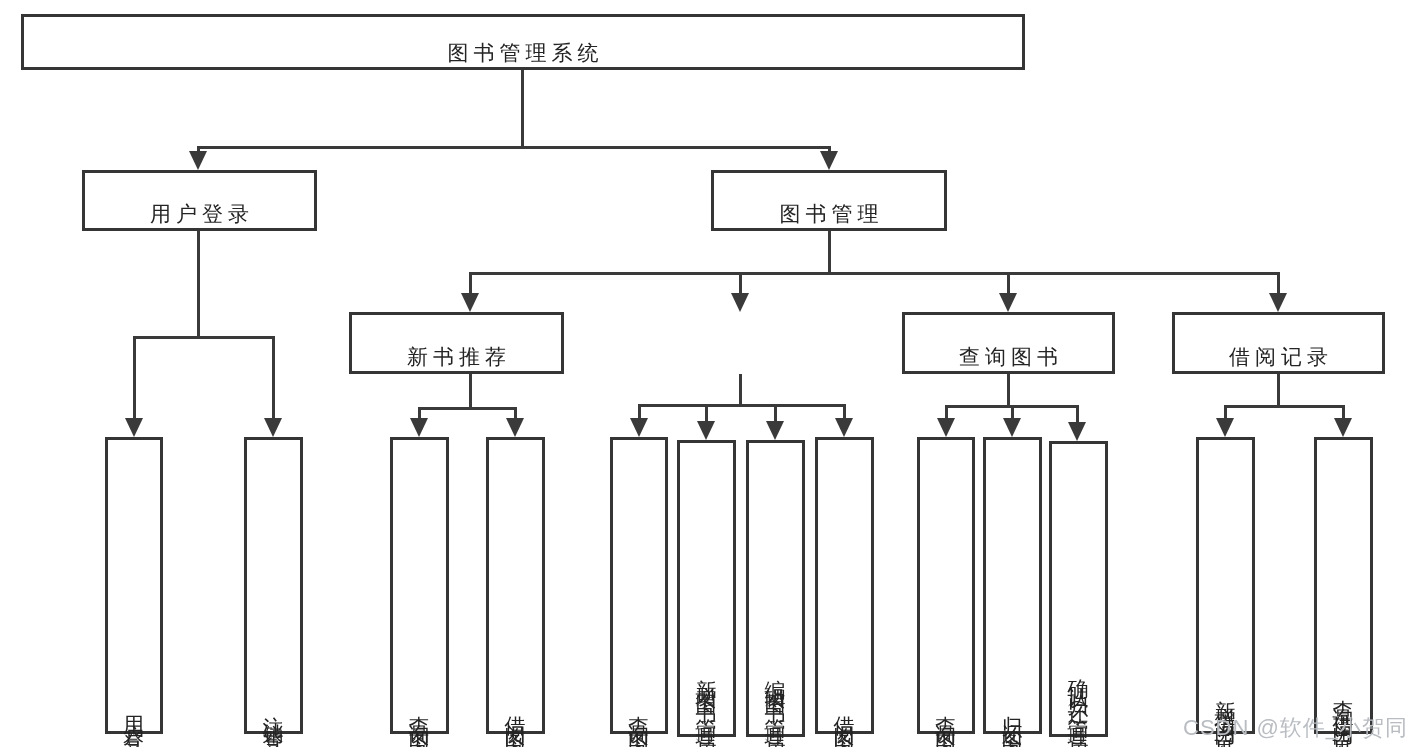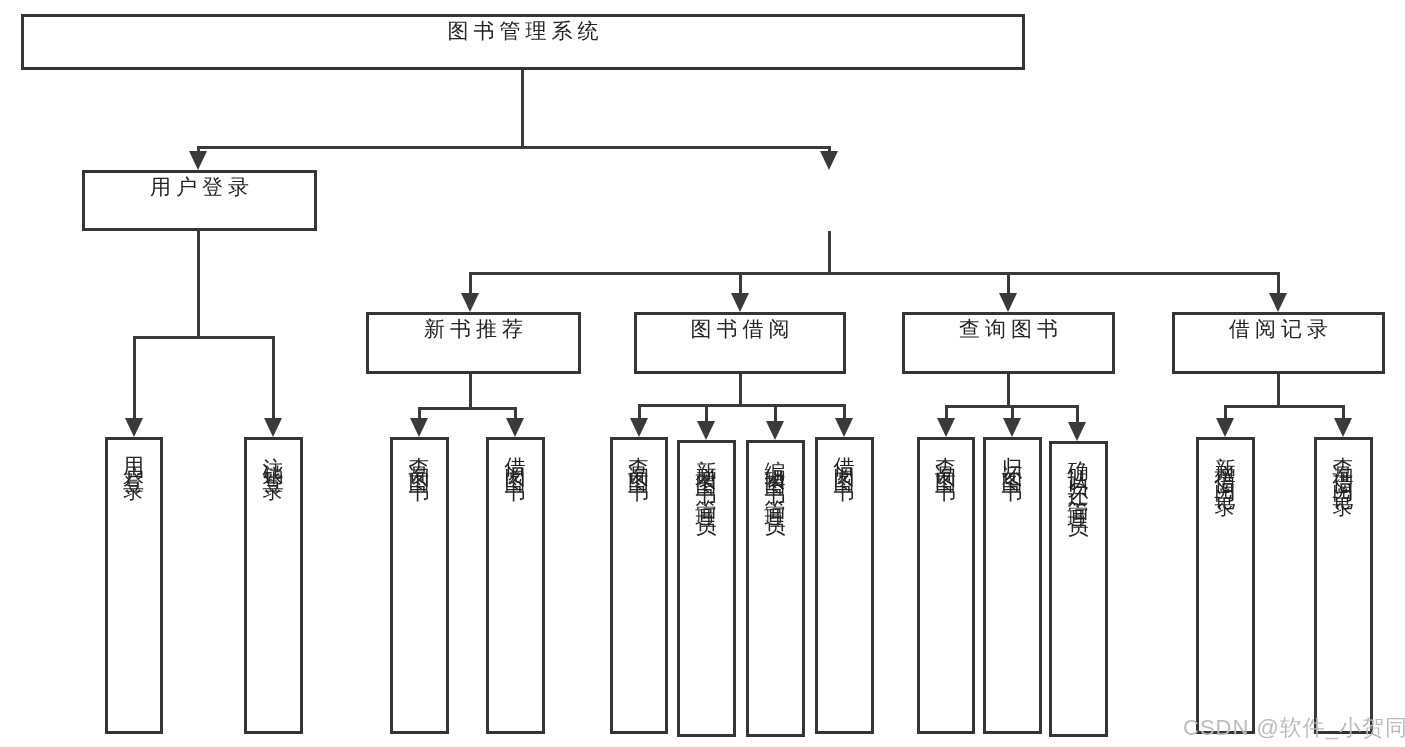--- a/index.html
+++ b/index.html
@@ -9,21 +9,21 @@
     background:#ffffff;
     font-family:"Liberation Sans","DejaVu Sans",sans-serif;
     overflow:hidden;
   }
   .box{
     position:absolute;
     border:3px solid #353535;
     background:#ffffff;
     box-sizing:border-box;
     display:flex;
-    align-items:flex-start;
+    align-items:flex-end;
     justify-content:center;
     color:#242424;
   }
   .box.h span{
     font-size:21px;
     letter-spacing:5px;
     text-indent:5px;
     white-space:nowrap;
   }
   .box.v span{
@@ -65,44 +65,44 @@
   <div class="vline" style="left:521px;top:70px;height:77px;"></div>
   <div class="hline" style="left:197px;top:146px;width:634px;"></div>
   <div class="vline" style="left:197px;top:146px;height:7px;"></div>
   <div class="arr" style="left:189px;top:151px;"></div>
   <div class="vline" style="left:828px;top:146px;height:7px;"></div>
   <div class="arr" style="left:820px;top:151px;"></div>
 
   <div class="box h" style="left:82px;top:170px;width:235px;height:61px;">
     <span>用户登录</span>
   </div>
+  <div class="box h" style="left:711px;top:170px;width:236px;height:61px;">
+    <span>图书管理</span>
+  </div>
 
   <div class="vline" style="left:197px;top:231px;height:105px;"></div>
   <div class="hline" style="left:133px;top:336px;width:142px;"></div>
   <div class="vline" style="left:133px;top:336px;height:84px;"></div>
   <div class="arr" style="left:125px;top:418px;"></div>
   <div class="vline" style="left:272px;top:336px;height:84px;"></div>
   <div class="arr" style="left:264px;top:418px;"></div>
 
   <div class="vline" style="left:828px;top:231px;height:41px;"></div>
   <div class="hline" style="left:469px;top:272px;width:811px;"></div>
   <div class="vline" style="left:469px;top:272px;height:23px;"></div>
   <div class="arr" style="left:461px;top:293px;"></div>
   <div class="vline" style="left:739px;top:272px;height:23px;"></div>
   <div class="arr" style="left:731px;top:293px;"></div>
   <div class="vline" style="left:1007px;top:272px;height:23px;"></div>
   <div class="arr" style="left:999px;top:293px;"></div>
   <div class="vline" style="left:1277px;top:272px;height:23px;"></div>
   <div class="arr" style="left:1269px;top:293px;"></div>
 
-  <div class="box h" style="left:366px;top:312px;width:215px;height:62px;">
+  <div class="box h" style="left:349px;top:312px;width:215px;height:62px;">
     <span>新书推荐</span>
-  </div>
-  <div class="box h" style="left:634px;top:312px;width:212px;height:62px;">
-    <span>图书借阅</span>
   </div>
   <div class="box h" style="left:902px;top:312px;width:213px;height:62px;">
     <span>查询图书</span>
   </div>
   <div class="box h" style="left:1172px;top:312px;width:213px;height:62px;">
     <span>借阅记录</span>
   </div>
 
   <div class="vline" style="left:469px;top:374px;height:33px;"></div>
   <div class="hline" style="left:418px;top:407px;width:99px;"></div>

